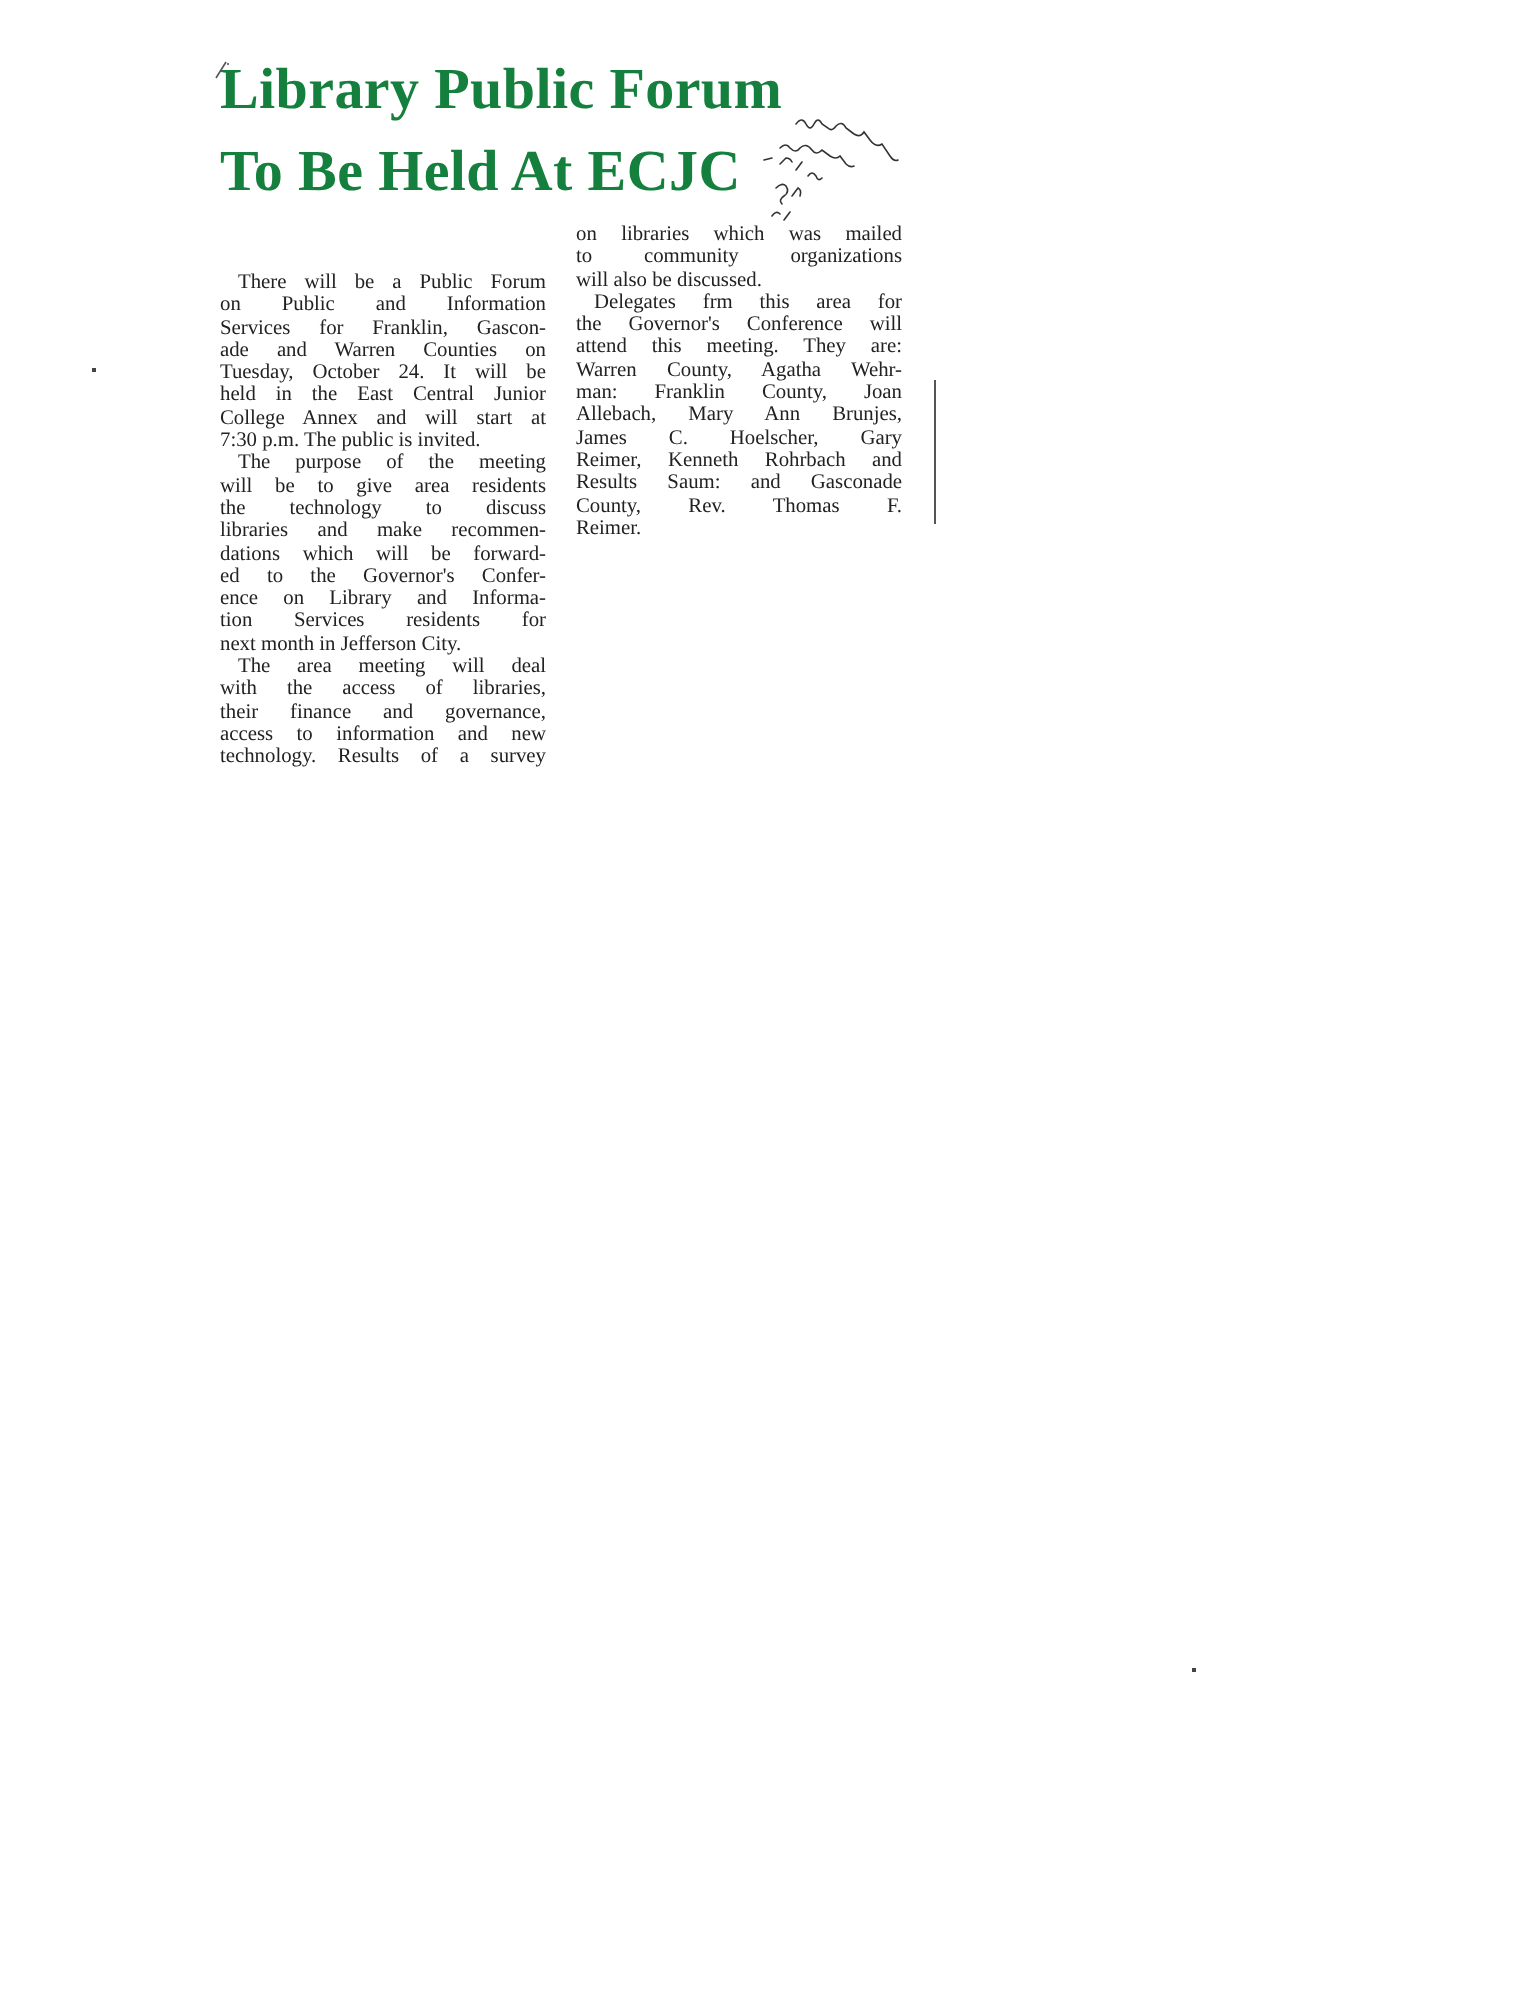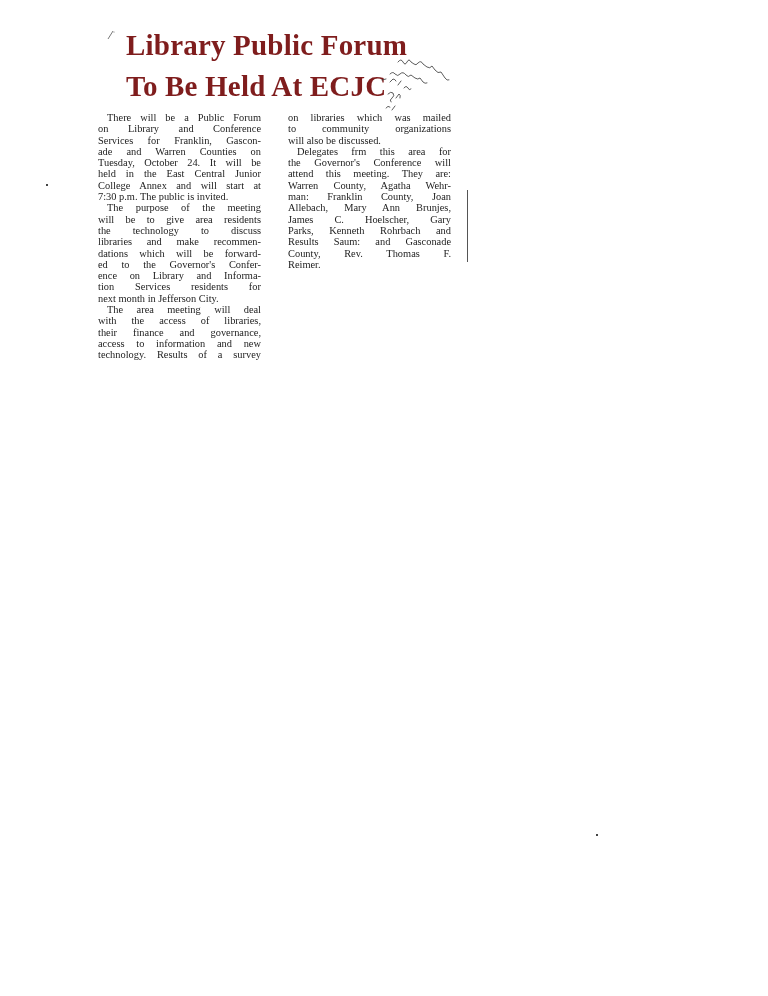--- a/index.html
+++ b/index.html
@@ -1,31 +1,31 @@
 <!DOCTYPE html>
 <html><head>
   <meta charset="utf-8">
   <style>
     html, body { margin: 0; padding: 0; background: #ffffff; }
     body {
       width: 768px; height: 996px; position: relative; overflow: hidden;
       font-family: "Liberation Serif", "DejaVu Serif", serif; color: #1c1c1c;
     }
     .headline {
-      position: absolute; left: 126px;
+      position: absolute; left: 110px;
       font-family: "Liberation Serif", serif; font-weight: bold;
-      color: #7f1d1d; white-space: nowrap; letter-spacing: 0.2px;
+      color: #15803d; white-space: nowrap; letter-spacing: 0.2px;
     }
     .hl1 { top: 29px; font-size: 29px; }
     .hl2 { top: 70px; font-size: 29px; }
     .col {
       position: absolute; top: 112px; width: 163px;
       font-size: 10.4px; line-height: 11.3px; color: #222;
     }
-    .col.left { left: 98px; }
+    .col.left { left: 110px; margin-top: 24px; }
     .col.right { left: 288px; }
     .line { display: block; text-align: justify; text-align-last: justify; white-space: nowrap; }
     .line.last { text-align-last: left; }
     .line.indent { padding-left: 9px; }
     .annotation {
       position: absolute; left: 368px; top: 52px; width: 90px; height: 62px;
     }
     .vrule {
       position: absolute; left: 467px; top: 190px; width: 1px; height: 72px; background: #555;
     }
@@ -52,21 +52,21 @@
       <path d="M30 10 q3 -4 5 0 q2 4 4 0 q2 -4 4 0 l3 2 q2 2 4 -1 q3 -3 5 1 l4 3 q3 2 5 -1 l3 4 q3 4 6 2 l4 6 q2 3 4 2"></path>
       <path d="M22 22 q3 -3 5 0 q3 3 5 0 q3 -3 6 1 q2 3 5 0 l4 3 q3 2 5 0 l3 4 q2 2 4 1"></path>
       <path d="M14 28 l4 -1 M22 30 l3 -3 q2 0 3 2 M30 33 l3 -4 M36 36 q2 -3 4 0 q1 3 3 1"></path>
       <path d="M20 42 q3 -3 5 -1 q2 3 -1 5 q-3 2 -1 4 M28 46 l3 -4 q2 1 1 4"></path>
       <path d="M18 56 q2 -3 4 -1 M24 58 l3 -4"></path>
     </g>
   </svg>
 
   <div class="col left" id="col0">
       <span class="line indent">There will be a Public Forum</span>
-      <span class="line">on Library and Conference</span>
+      <span class="line">on Public and Information</span>
       <span class="line">Services for Franklin, Gascon-</span>
       <span class="line">ade and Warren Counties on</span>
       <span class="line">Tuesday, October 24. It will be</span>
       <span class="line">held in the East Central Junior</span>
       <span class="line">College Annex and will start at</span>
       <span class="line last">7:30 p.m. The public is invited.</span>
       <span class="line indent">The purpose of the meeting</span>
       <span class="line">will be to give area residents</span>
       <span class="line">the technology to discuss</span>
       <span class="line">libraries and make recommen-</span>
@@ -85,21 +85,21 @@
       <span class="line">on libraries which was mailed</span>
       <span class="line">to community organizations</span>
       <span class="line last">will also be discussed.</span>
       <span class="line indent">Delegates frm this area for</span>
       <span class="line">the Governor's Conference will</span>
       <span class="line">attend this meeting. They are:</span>
       <span class="line">Warren County, Agatha Wehr-</span>
       <span class="line">man: Franklin County, Joan</span>
       <span class="line">Allebach, Mary Ann Brunjes,</span>
       <span class="line">James C. Hoelscher, Gary</span>
-      <span class="line">Parks, Kenneth Rohrbach and</span>
+      <span class="line">Reimer, Kenneth Rohrbach and</span>
       <span class="line">Results Saum: and Gasconade</span>
       <span class="line">County, Rev. Thomas F.</span>
       <span class="line last">Reimer.</span>
     </div>
 
   <div class="vrule"></div>
   <div class="speck" style="left:46px;top:184px;"></div>
   <div class="speck" style="left:596px;top:834px;"></div>
 </div>
 

